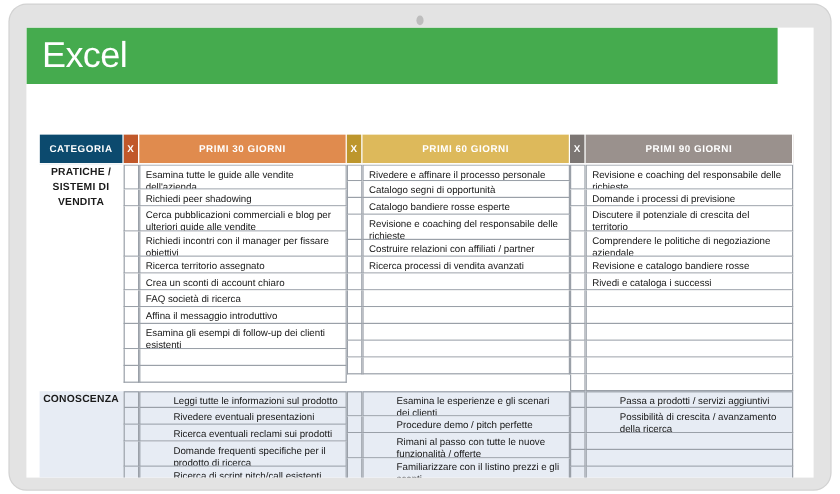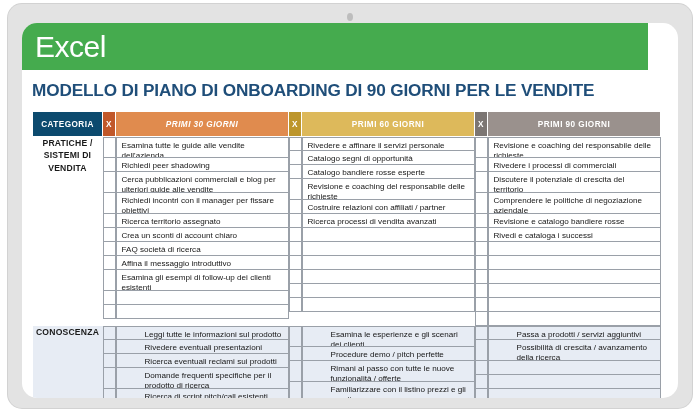--- a/index.html
+++ b/index.html
@@ -28,21 +28,20 @@
     border-radius: 50%;
   }
 
   
   #screen {
     position: absolute;
     left: 14px; top: 19px;
     width: 656px; height: 375px;
     background: #ffffff;
     overflow: hidden;
-    border-radius: 15px;
   }
 
   
   #excel-banner {
     position: absolute;
     left: 0; top: 0;
     width: 626px; height: 47px;
     background: #45a council;
     background: #46a council;
     background: #44a council;
@@ -90,21 +89,21 @@
     font-size: 8.2px;
     font-weight: bold;
     letter-spacing: 0.45px;
     text-align: center;
     vertical-align: middle;
     border: 1px solid #ffffff;
     padding: 0;
   }
   th.h-cat { background: #0c4a6e; }
   th.h-x30 { background: #c1582a; letter-spacing: 0; }
-  th.h-30  { background: #e08b4e; font-style: italic; }
+  th.h-30  { background: #e08b4e; }
   th.h-x60 { background: #bd962c; letter-spacing: 0; }
   th.h-60  { background: #ddb95b; }
   th.h-x90 { background: #7c7673; letter-spacing: 0; }
   th.h-90  { background: #9a918d; }
 
   
   #plan-table td {
     padding: 0;
     vertical-align: top;
     border: none;
@@ -154,21 +153,20 @@
 
 <div id="device-frame">
   <div id="camera-dot"></div>
 
   <div id="screen">
 
     <div id="excel-banner">
       <span id="excel-wordmark">Excel</span>
     </div>
 
-    <div id="doc-title">MODELLO DI PIANO DI ONBOARDING DI 90 GIORNI PER LE VENDITE</div>
 
     <table id="plan-table">
       <colgroup>
         <col class="c-cat">
           <col class="c-x">
           <col class="c-day">
         <col class="c-x">
           <col class="c-day">
         <col class="c-x">
           <col class="c-day">
@@ -228,21 +226,21 @@
                 <div class="xcell h1"></div>
                 <div class="xcell h1"></div>
                 <div class="xcell h1"></div>
                 <div class="xcell h1"></div>
                 <div class="xcell h1"></div>
                 <div class="xcell h1"></div>
               </div>
             </td>
             <td>
               <div class="stack">
-                <div class="cell h1">Rivedere e affinare il servizi personale</div>
+                <div class="cell h1">Rivedere e affinare il processo personale</div>
                 <div class="cell h1">Catalogo segni di opportunità</div>
                 <div class="cell h1">Catalogo bandiere rosse esperte</div>
                 <div class="cell h2">Revisione e coaching del responsabile delle richieste</div>
                 <div class="cell h1">Costruire relazioni con affiliati / partner</div>
                 <div class="cell h1">Ricerca processi di vendita avanzati</div>
                 <div class="cell h1"></div>
                 <div class="cell h1"></div>
                 <div class="cell h1"></div>
                 <div class="cell h1"></div>
                 <div class="cell h1"></div>
@@ -261,21 +259,21 @@
                 <div class="xcell h1"></div>
                 <div class="xcell h1"></div>
                 <div class="xcell h1"></div>
                 <div class="xcell h1"></div>
                 <div class="xcell h1"></div>
               </div>
             </td>
             <td>
               <div class="stack">
                 <div class="cell h2">Revisione e coaching del responsabile delle richieste</div>
-                <div class="cell h1">Rivedere i processi di commerciali</div>
+                <div class="cell h1">Domande i processi di previsione</div>
                 <div class="cell h2">Discutere il potenziale di crescita del territorio</div>
                 <div class="cell h2">Comprendere le politiche di negoziazione aziendale</div>
                 <div class="cell h1">Revisione e catalogo bandiere rosse</div>
                 <div class="cell h1">Rivedi e cataloga i successi</div>
                 <div class="cell h1"></div>
                 <div class="cell h1"></div>
                 <div class="cell h1"></div>
                 <div class="cell h1"></div>
                 <div class="cell h1"></div>
                 <div class="cell h1"></div>

